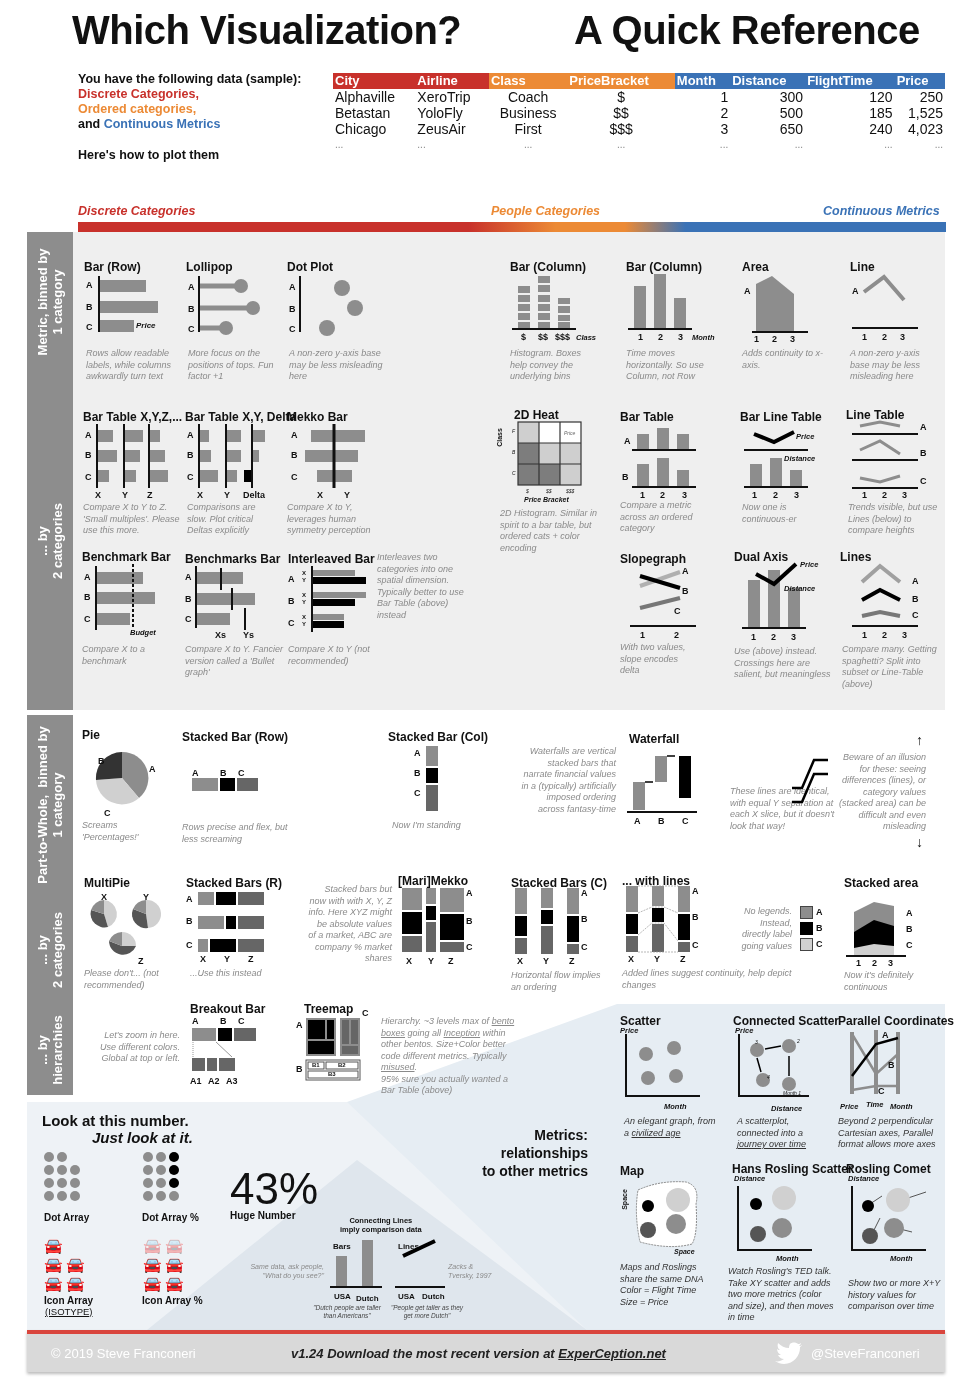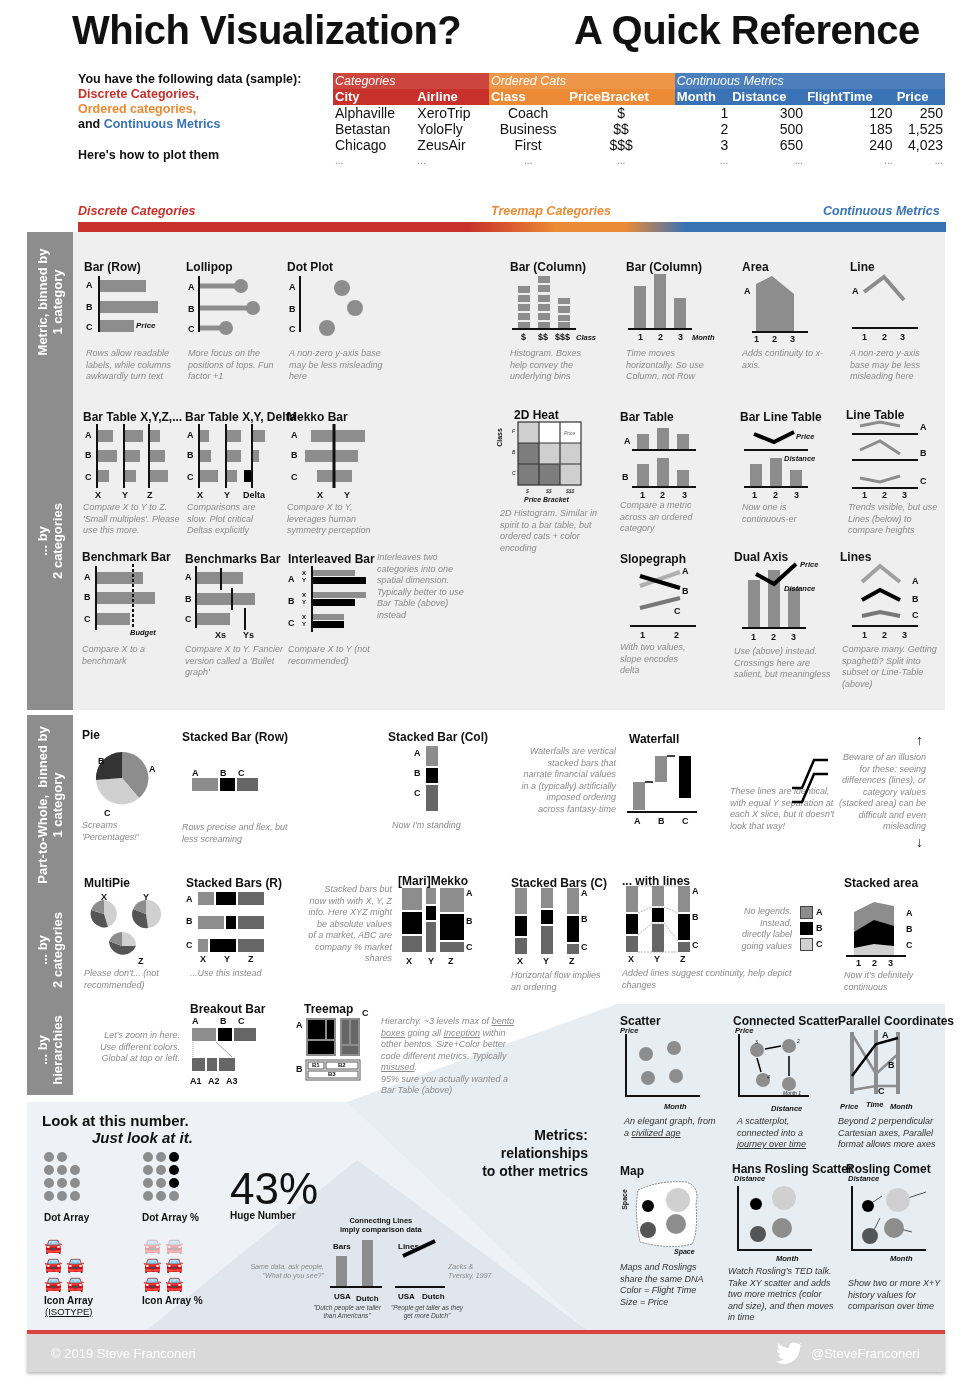--- a/index.html
+++ b/index.html
@@ -40,25 +40,20 @@
 <div class="abs intro">
   <div>You have the following data (sample):</div>
   <div class="red">Discrete Categories,</div>
   <div class="orange">Ordered categories,</div>
   <div><span>and </span><span class="blue">Continuous Metrics</span></div>
   <div style="margin-top:16px">Here's how to plot them</div>
 </div>
 
 <table class="sample">
   <tbody>
-      <tr>
-    <td colspan="2" class="hdr-red grp">Categories</td>
-    <td colspan="2" class="hdr-or grp">Ordered Cats</td>
-    <td colspan="4" class="hdr-bl grp">Continuous Metrics</td>
-  </tr>
   <tr>
     <td class="hdr-red colh">City</td>
     <td class="hdr-red colh">Airline</td>
     <td class="hdr-or colh">Class</td>
     <td class="hdr-or colh">PriceBracket</td>
     <td class="hdr-bl colh">Month</td>
     <td class="hdr-bl colh">Distance</td>
     <td class="hdr-bl colh">FlightTime</td>
     <td class="hdr-bl colh">Price</td>
   </tr>
@@ -99,21 +94,21 @@
         <td class="c">...</td>
         <td class="r">...</td>
         <td class="r">...</td>
         <td class="r">...</td>
         <td class="r">...</td>
   </tr>
 </tbody>
   </table>
 
 <div class="abs band-label red" style="left:78px">Discrete Categories</div>
-<div class="abs band-label orange" style="left:491px">Treemap Categories</div>
+<div class="abs band-label orange" style="left:491px">People Categories</div>
 <div class="abs band-label blue" style="left:823px">Continuous Metrics</div>
 <div class="abs band"></div>
 
 <div class="abs panel" style="left:27px;top:232px;width:918px;height:478px"></div>
 <div class="abs side" style="left:27px;top:232px;width:46px;height:140px">
     <span style="white-space:pre">Metric, binned by
 1 category</span>
   </div>
 <div class="abs side" style="left:27px;top:372px;width:46px;height:338px">
     <span style="white-space:pre">... by
@@ -982,17 +977,18 @@
       <circle cx="52" cy="38" r="12" fill="#d0d0d0"></circle>
     <circle cx="24" cy="74" r="8" fill="#555"></circle>
       <circle cx="48" cy="66" r="10" fill="#8d8d8d"></circle>
   </svg>
   <div class="abs" style="left:44px;top:92px;font-size:7.5px;font-weight:bold;font-style:italic">Month</div>
   <div class="note dark abs" style="left:2px;top:116px;width:94px">Show two or more X+Y history values for comparison over time</div>
 </div>
 
 <div class="abs footer">
   <div class="abs" style="left:24px;top:12px;color:#fff">© 2019 Steve Franconeri</div>
+  <div class="abs" style="left:264px;top:12px;font-weight:bold;font-style:italic;color:#222"><span>v1.24 Download the most recent version at </span><u>ExperCeption.net</u></div>
   <svg width="28" height="22" style="left:748px;top:8px">
     <path d="M27,3 C26,4 25,4 24,4 C25,3 26,2 26,1 C25,2 24,2 23,2 C21,0 17,0 15,2 C14,4 14,5 14,6 C10,6 6,4 3,1 C2,4 3,7 5,8 C4,8 3,8 2,7 C2,10 4,12 6,13 C5,13 4,13 3,13 C4,15 6,17 9,17 C6,19 3,20 0,19 C3,21 6,22 9,22 C19,22 25,13 25,6 L25,5 C26,4 27,4 27,3 Z" fill="#fff"></path>
   </svg>
   <div class="abs" style="left:784px;top:12px;color:#fff">@SteveFranconeri</div>
 </div>
 
 </body></html>

